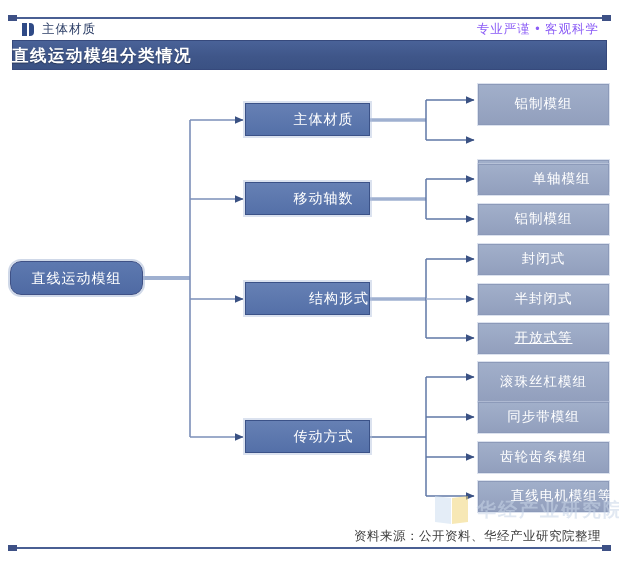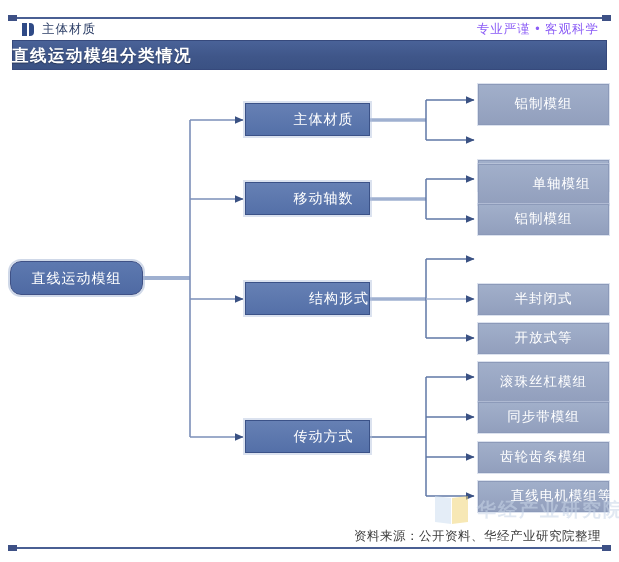--- a/index.html
+++ b/index.html
@@ -282,31 +282,34 @@
       <span>传动方式</span>
     </div>
 
     <div class="node node-leaf" style="left:478px; top:12px; width:131px; height:41px;">
       <span>铝制模组</span>
     </div>
     <div class="node node-leaf" style="left:478px; top:52px; width:131px; height:31px;margin-top:36px;">
       <span>钢制模组等</span>
     </div>
 
-    <div class="node node-leaf" style="left:478px; top:92px; width:131px; height:41px;padding-left:36px;">
+    <div class="node node-leaf" style="left:478px; top:92px; width:131px; height:31px;padding-left:36px;">
       <span>单轴模组</span>
     </div>
     <div class="node node-leaf" style="left:478px; top:132px; width:131px; height:31px;">
       <span>铝制模组</span>
     </div>
 
+    <div class="node node-leaf" style="left:478px; top:172px; width:131px; height:31px;">
+      <span>封闭式</span>
+    </div>
     <div class="node node-leaf" style="left:478px; top:212px; width:131px; height:31px;">
       <span>半封闭式</span>
     </div>
-    <div class="node node-leaf" style="left:478px; top:251px; width:131px; height:31px;">
+    <div class="node node-leaf" style="left:478px; top:251px; width:131px; height:31px;text-decoration:underline;">
       <span>开放式等</span>
     </div>
 
     <div class="node node-leaf" style="left:478px; top:290px; width:131px; height:40px;">
       <span>滚珠丝杠模组</span>
     </div>
     <div class="node node-leaf" style="left:478px; top:330px; width:131px; height:31px;">
       <span>同步带模组</span>
     </div>
     <div class="node node-leaf" style="left:478px; top:370px; width:131px; height:31px;">

